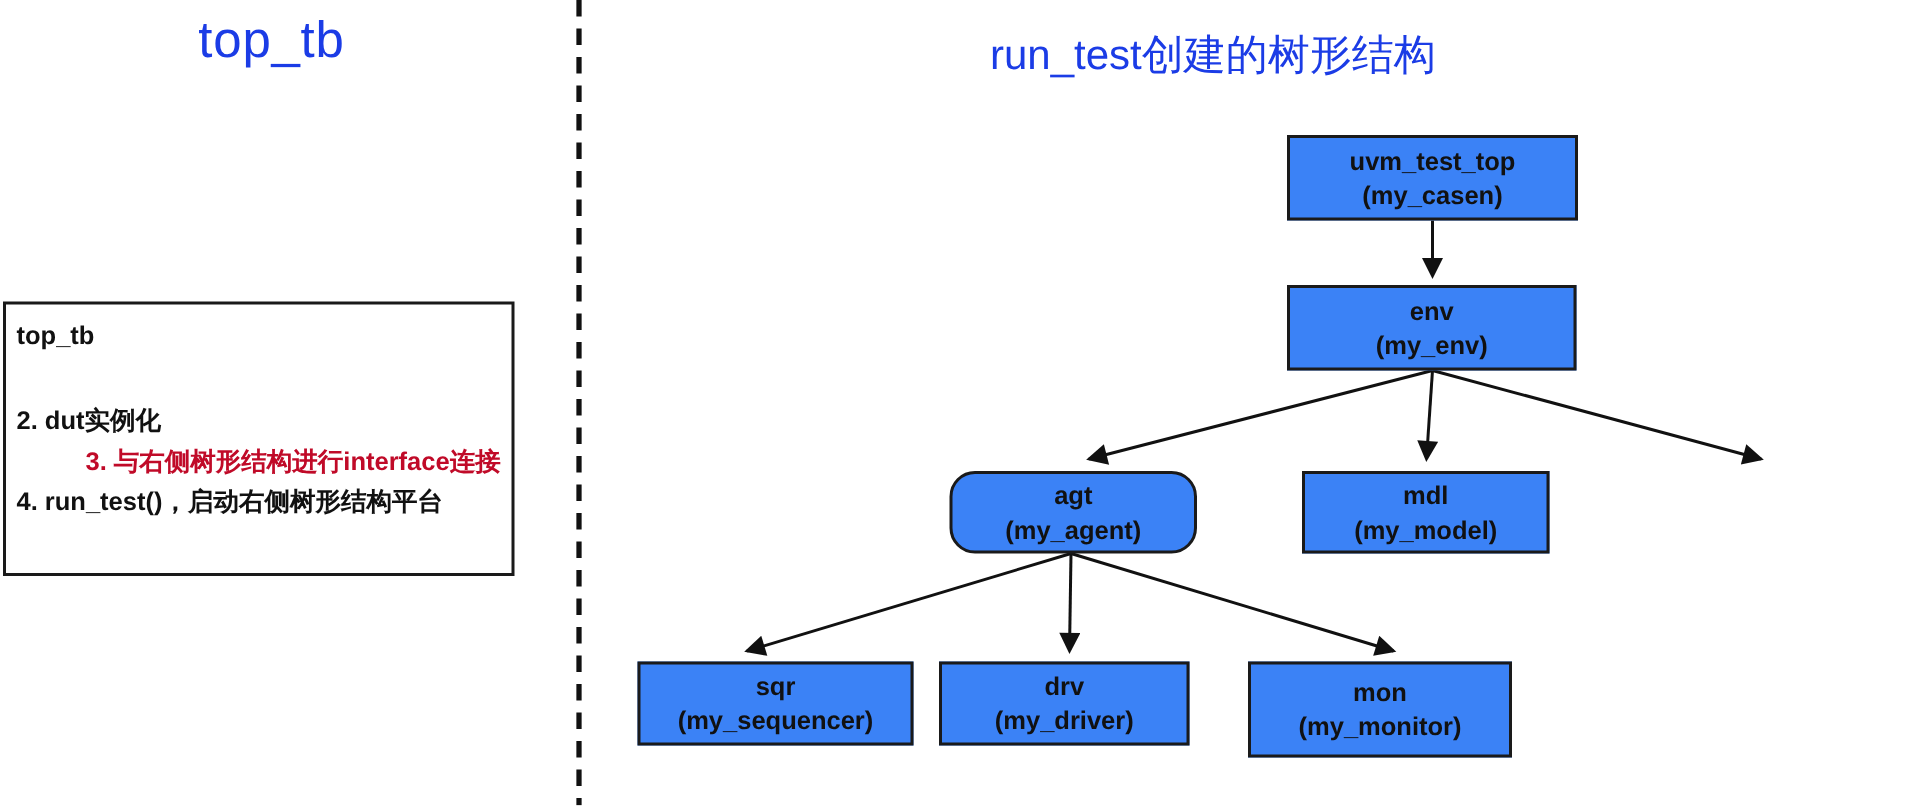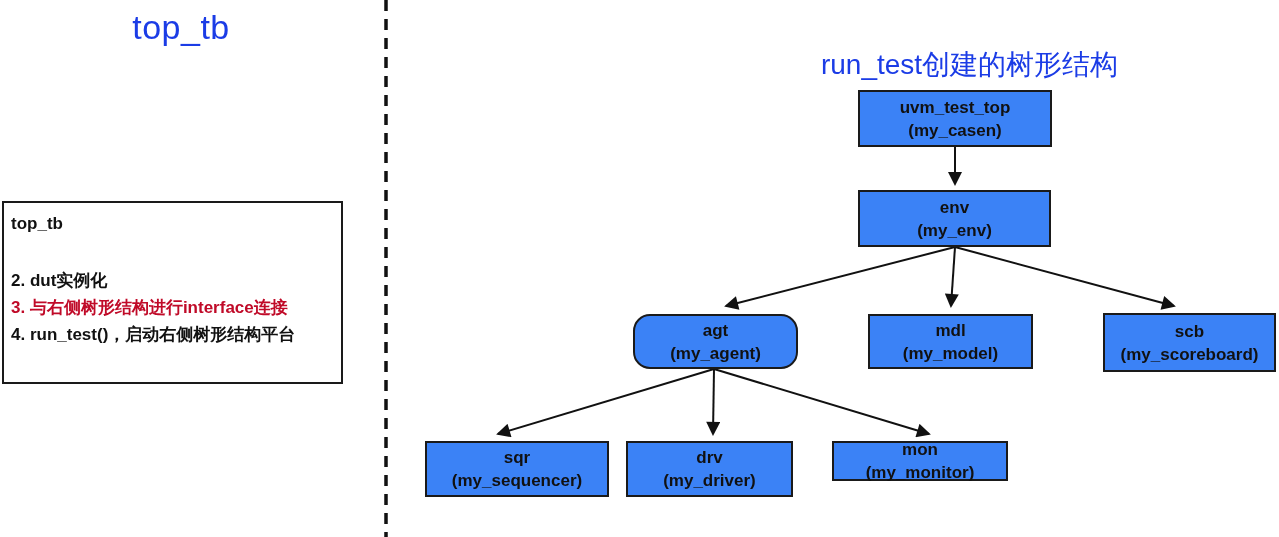--- a/index.html
+++ b/index.html
@@ -27,24 +27,22 @@
     width: 362px;
     text-align: center;
     font-size: 34px;
     letter-spacing: 0.5px;
     color: var(--blue, #1b3ce6);
   }
   .right-title {
     position: absolute;
     left: 660px; top: 18px;
     width: 619px;
-    text-align: center;
     font-size: 28px;
     color: var(--blue, #1b3ce6);
-    margin-top: 28px;
   }
   .note-box {
     position: absolute;
     left: 2px; top: 201px;
     width: 341px; height: 183px;
     box-sizing: border-box;
     border: 2px solid #1a1a1a;
     background: #ffffff;
     padding: 11px 7px 8px 7px;
     color: #111111;
@@ -56,20 +54,21 @@
     margin-bottom: 33px;
   }
   .note-item {
     font-size: 17px;
     font-weight: bold;
     line-height: 27px;
     white-space: nowrap;
   }
   .note-item.highlight {
     color: var(--red, #c00a28);
+    margin-left: 46px;
   }
   .node {
     position: absolute;
     box-sizing: border-box;
     border: 2px solid #1a1a1a;
     background: #3b82f6;
     display: flex;
     flex-direction: column;
     align-items: center;
     justify-content: center;
@@ -80,21 +79,21 @@
     line-height: 23px;
     white-space: nowrap;
   }
   .node-uvm { left: 858px; top: 90px;  width: 194px; height: 57px; }
   .node-env { left: 858px; top: 190px; width: 193px; height: 57px; }
   .node-agt { left: 633px; top: 314px; width: 165px; height: 55px; border-radius: 17px; }
   .node-mdl { left: 868px; top: 314px; width: 165px; height: 55px; }
   .node-scb { left: 1103px; top: 313px; width: 173px; height: 59px; }
   .node-sqr { left: 425px; top: 441px; width: 184px; height: 56px; }
   .node-drv { left: 626px; top: 441px; width: 167px; height: 56px; }
-  .node-mon { left: 832px; top: 441px; width: 176px; height: 40px; }
+  .node-mon { left: 832px; top: 441px; width: 176px; height: 64px; }
 </style>
 </head>
 <body>
 
 <div class="canvas">
 
   <svg class="overlay" viewBox="0 0 1279 537" xmlns="http://www.w3.org/2000/svg">
     <defs>
       <marker id="arrow" viewBox="0 0 10 10" refX="8.6" refY="5" markerUnits="userSpaceOnUse" markerWidth="17" markerHeight="14" orient="auto">
         <path d="M0,0 L10,5 L0,10 Z" fill="#111111"></path>
@@ -138,24 +137,20 @@
   <div class="node node-agt">
     <div>agt</div>
     <div>(my_agent)</div>
   </div>
 
   <div class="node node-mdl">
     <div>mdl</div>
     <div>(my_model)</div>
   </div>
 
-  <div class="node node-scb">
-    <div>scb</div>
-    <div>(my_scoreboard)</div>
-  </div>
 
   <div class="node node-sqr">
     <div>sqr</div>
     <div>(my_sequencer)</div>
   </div>
 
   <div class="node node-drv">
     <div>drv</div>
     <div>(my_driver)</div>
   </div>

